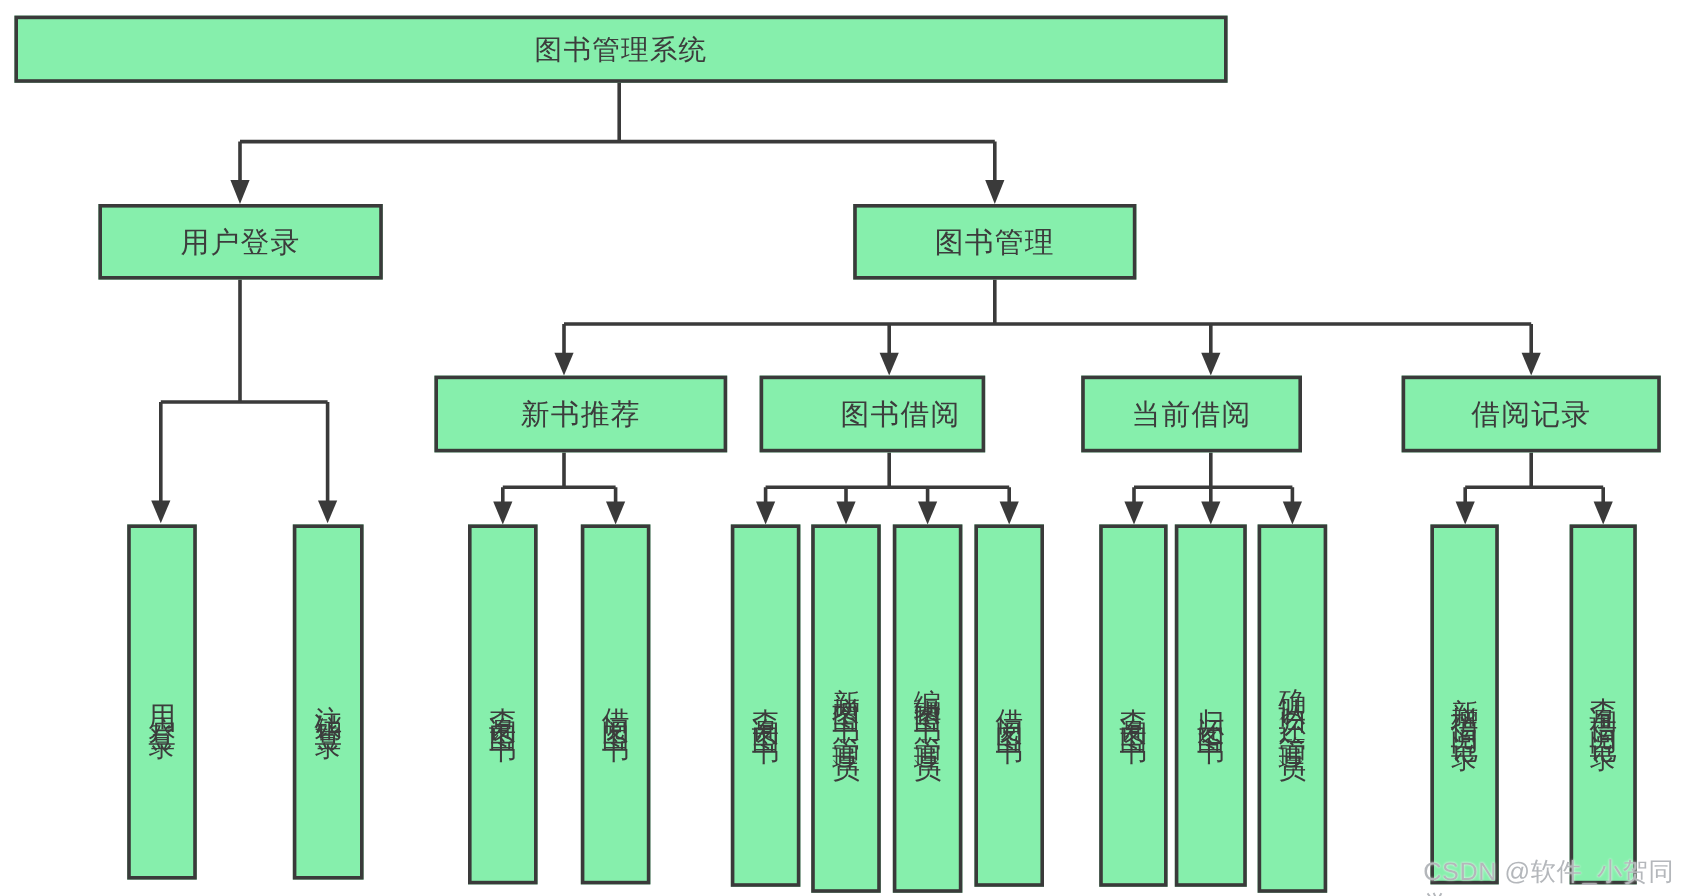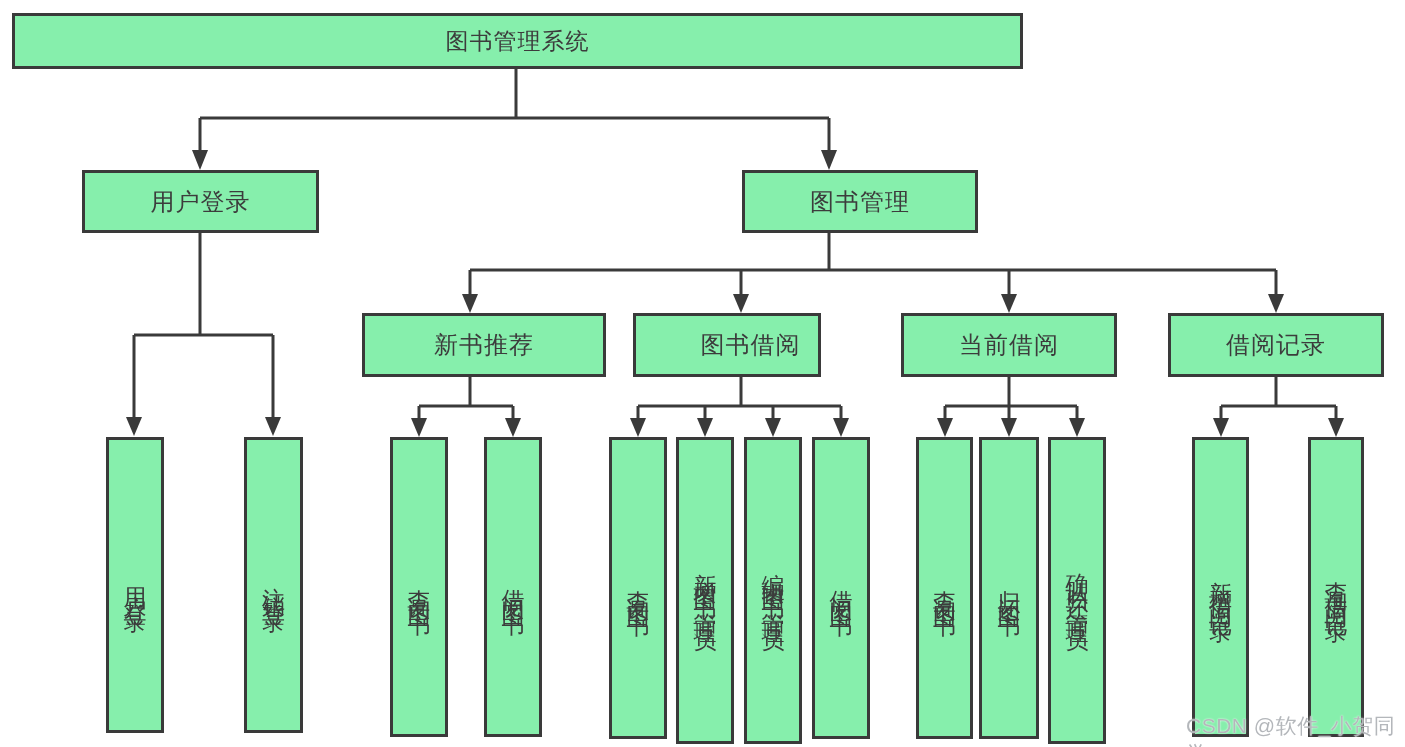--- a/index.html
+++ b/index.html
@@ -84,25 +84,25 @@
       <polygon points="1001,418 1017,418 1009,437"></polygon>
       <polygon points="1069,418 1085,418 1077,437"></polygon>
       <polygon points="1213,418 1229,418 1221,437"></polygon>
       <polygon points="1328,418 1344,418 1336,437"></polygon>
     </g>
   </svg>
 
   <div class="node h1" style="left:12px;top:13px;width:1011px;height:56px;">图书管理系统</div>
 
   <div class="node h2" style="left:82px;top:170px;width:237px;height:63px;">用户登录</div>
-  <div class="node h2" style="left:711px;top:170px;width:236px;height:63px;margin-left:31px;">图书管理</div>
+  <div class="node h2" style="left:711px;top:170px;width:236px;height:63px;">图书管理</div>
 
   <div class="node h2" style="left:362px;top:313px;width:244px;height:64px;">新书推荐</div>
   <div class="node h2" style="left:633px;top:313px;width:188px;height:64px;padding-left:47px;">图书借阅</div>
-  <div class="node h2" style="left:901px;top:313px;width:216px;height:64px;">当前借阅</div>
+  <div class="node h2" style="left:901px;top:313px;width:184px;height:64px;">当前借阅</div>
   <div class="node h2" style="left:1168px;top:313px;width:216px;height:64px;">借阅记录</div>
 
   <div class="node v" style="left:106px;top:437px;width:58px;height:296px;">用户登录</div>
   <div class="node v" style="left:244px;top:437px;width:59px;height:296px;">注销登录</div>
 
   <div class="node v" style="left:390px;top:437px;width:58px;height:300px;">查询图书</div>
   <div class="node v" style="left:484px;top:437px;width:58px;height:300px;">借阅图书</div>
 
   <div class="node v" style="left:609px;top:437px;width:58px;height:302px;">查询图书</div>
   <div class="node v" style="left:676px;top:437px;width:58px;height:307px;">新增图书（管理员）</div>

